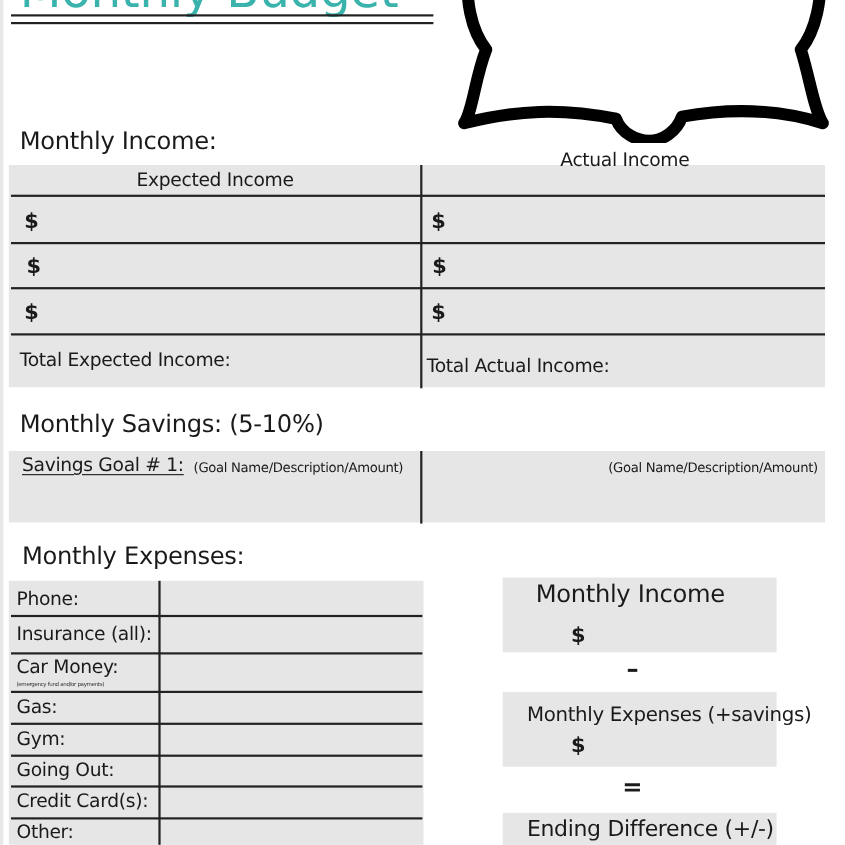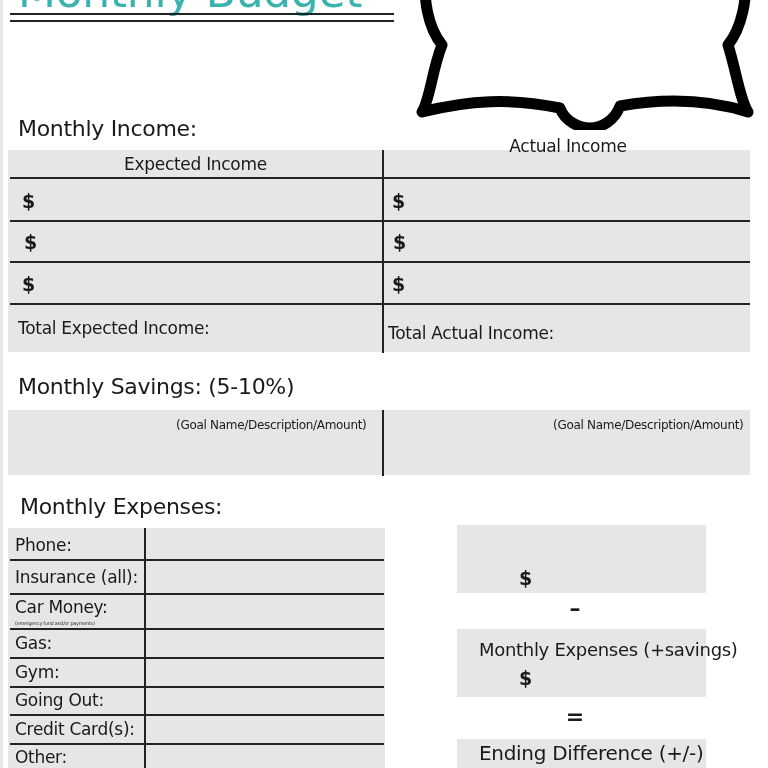--- a/index.html
+++ b/index.html
@@ -68,20 +68,21 @@
 </div>
 
 <div class="abs cell-text hand" style="left:18px;top:318px">Total Expected Income:</div>
 <div class="abs cell-text hand" style="left:388px;top:323px">Total Actual Income:</div>
 
 <div class="abs section-head hand" style="left:18px;top:374px">Monthly Savings: (5-10%)</div>
 <div class="abs gray" style="left:8px;top:410px;width:742px;height:65px"></div>
 <div class="abs vline" style="left:382px;top:410px;height:66px"></div>
 
 <div class="abs" style="left:10px;top:410px;width:370px;height:65px">
+  <span class="abs cell-text hand ul" style="left:10px;top:3px">Savings Goal # 1:</span>
   <span class="abs small hand" style="left:166px;top:8px">(Goal Name/Description/Amount)</span>
 </div>
 <div class="abs" style="left:386px;top:410px;width:362px;height:65px">
   <span class="abs small hand" style="left:167px;top:8px">(Goal Name/Description/Amount)</span>
 </div>
 
 <div class="abs section-head hand" style="left:20px;top:494px">Monthly Expenses:</div>
 <div class="abs gray" style="left:8px;top:528px;width:377px;height:240px"></div>
 <div class="abs vline" style="left:144px;top:528px;height:240px"></div>
 
@@ -112,20 +113,21 @@
 <div class="abs cell-text hand" style="left:15px;top:690px">Going Out:</div>
 <div class="abs" style="left:147px;top:689px;width:236px;height:24px"></div>
 
 <div class="abs cell-text hand" style="left:15px;top:719px">Credit Card(s):</div>
 <div class="abs" style="left:147px;top:717px;width:236px;height:25px"></div>
 
 <div class="abs cell-text hand" style="left:15px;top:747px">Other:</div>
 <div class="abs" style="left:147px;top:746px;width:236px;height:22px"></div>
 
 <div class="abs gray" style="left:457px;top:525px;width:249px;height:68px">
+  <span class="abs hand" style="left:30px;top:3px;font-size:22px;white-space:nowrap">Monthly Income</span>
   <span class="abs dollar" style="left:62px;top:42px">$</span>
 </div>
 <div class="abs center" style="left:457px;top:596px;width:236px;font-size:22px;font-weight:bold">–</div>
 
 <div class="abs gray" style="left:457px;top:629px;width:249px;height:68px">
   <span class="abs hand" style="left:22px;top:10px;font-size:18px;white-space:nowrap">Monthly Expenses (+savings)</span>
   <span class="abs dollar" style="left:62px;top:38px">$</span>
 </div>
 <div class="abs center" style="left:457px;top:704px;width:236px;font-size:22px;font-weight:bold">=</div>
 

